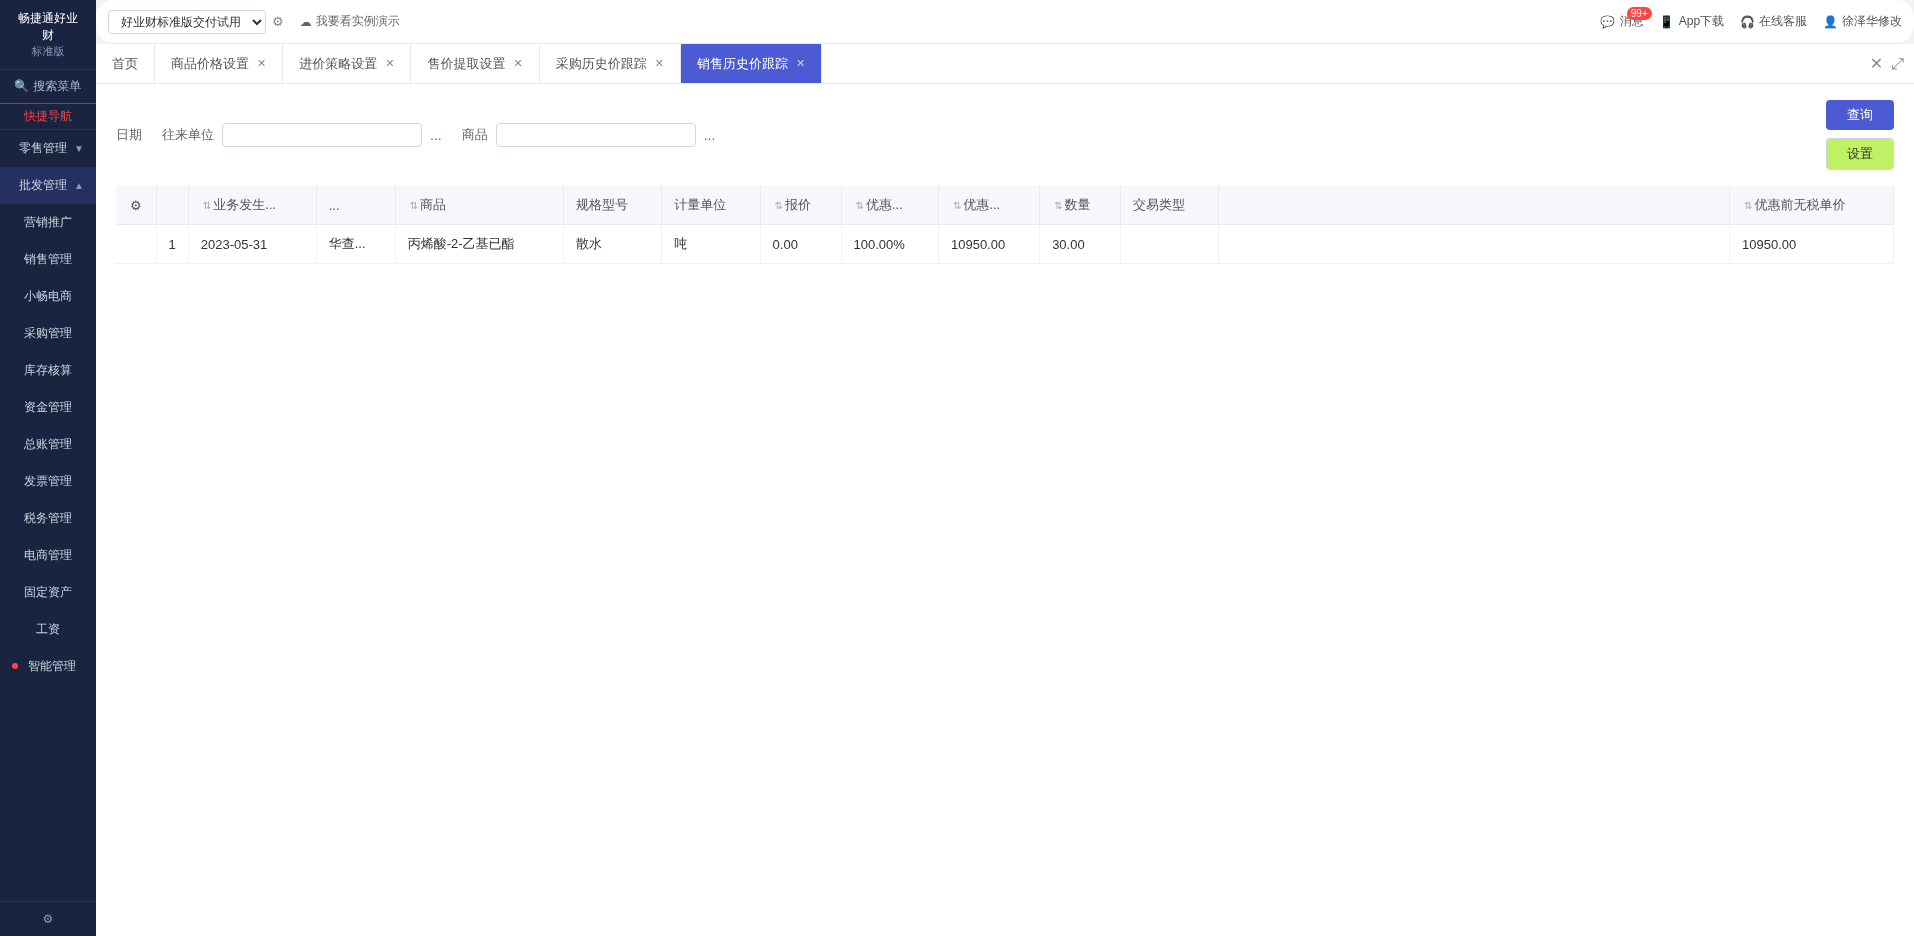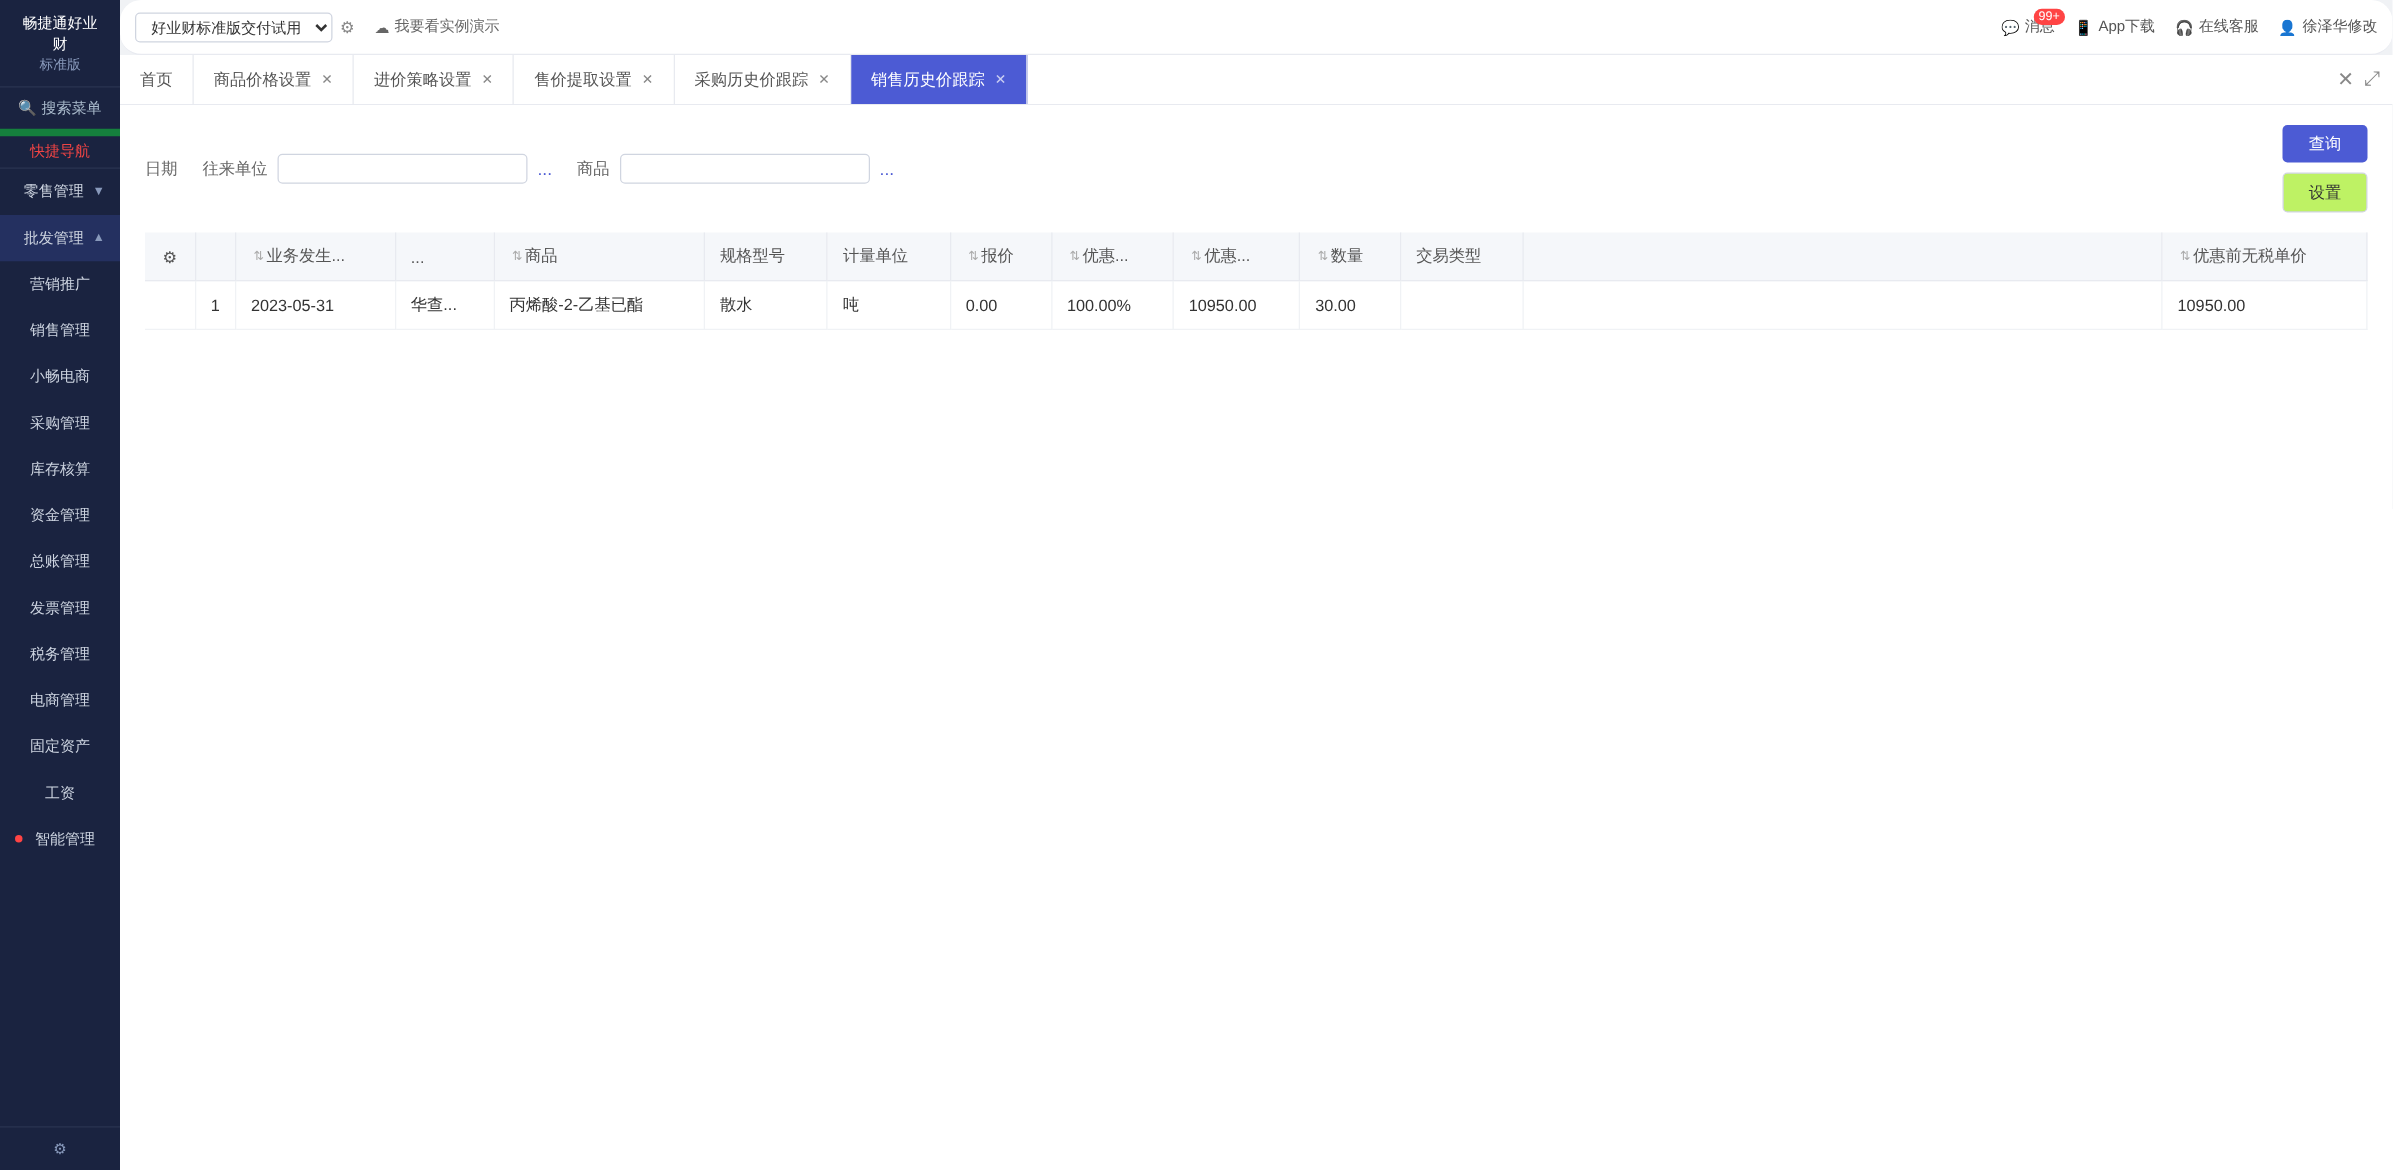--- a/index.html
+++ b/index.html
@@ -28,21 +28,21 @@
     .sidebar-logo .logo-sub {
       color: #8899bb;
       font-size: 11px;
     }
     .sidebar-search {
       padding: 8px 10px;
       color: #aabbcc;
       font-size: 12px;
       cursor: pointer;
       text-align: center;
-      border-bottom: 6px solid #15803d;
+      border-bottom: 1px solid #15803d;
     }
     .sidebar-nav {
       padding: 4px 6px;
       color: #ef4444;
       font-size: 12px;
       cursor: pointer;
       text-align: center;
       border-bottom: 1px solid #2a3450;
     }
     .sidebar-item {

